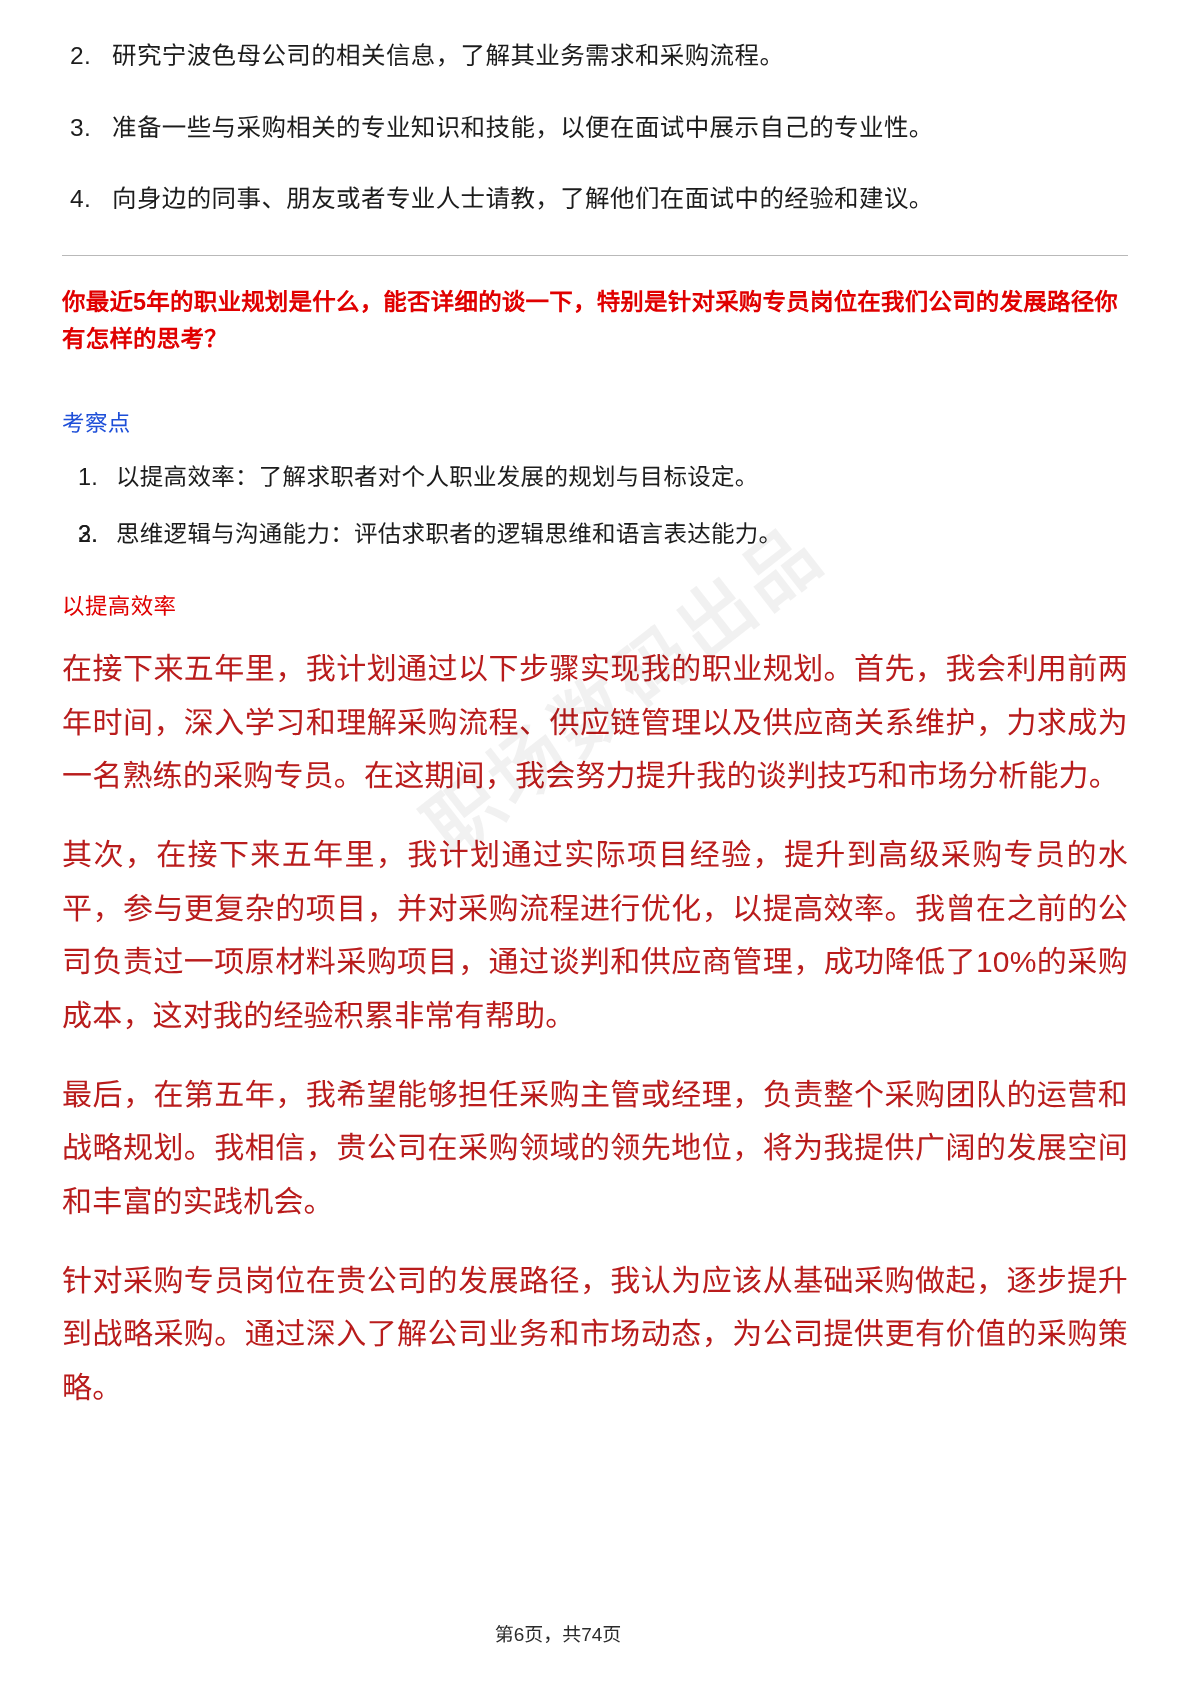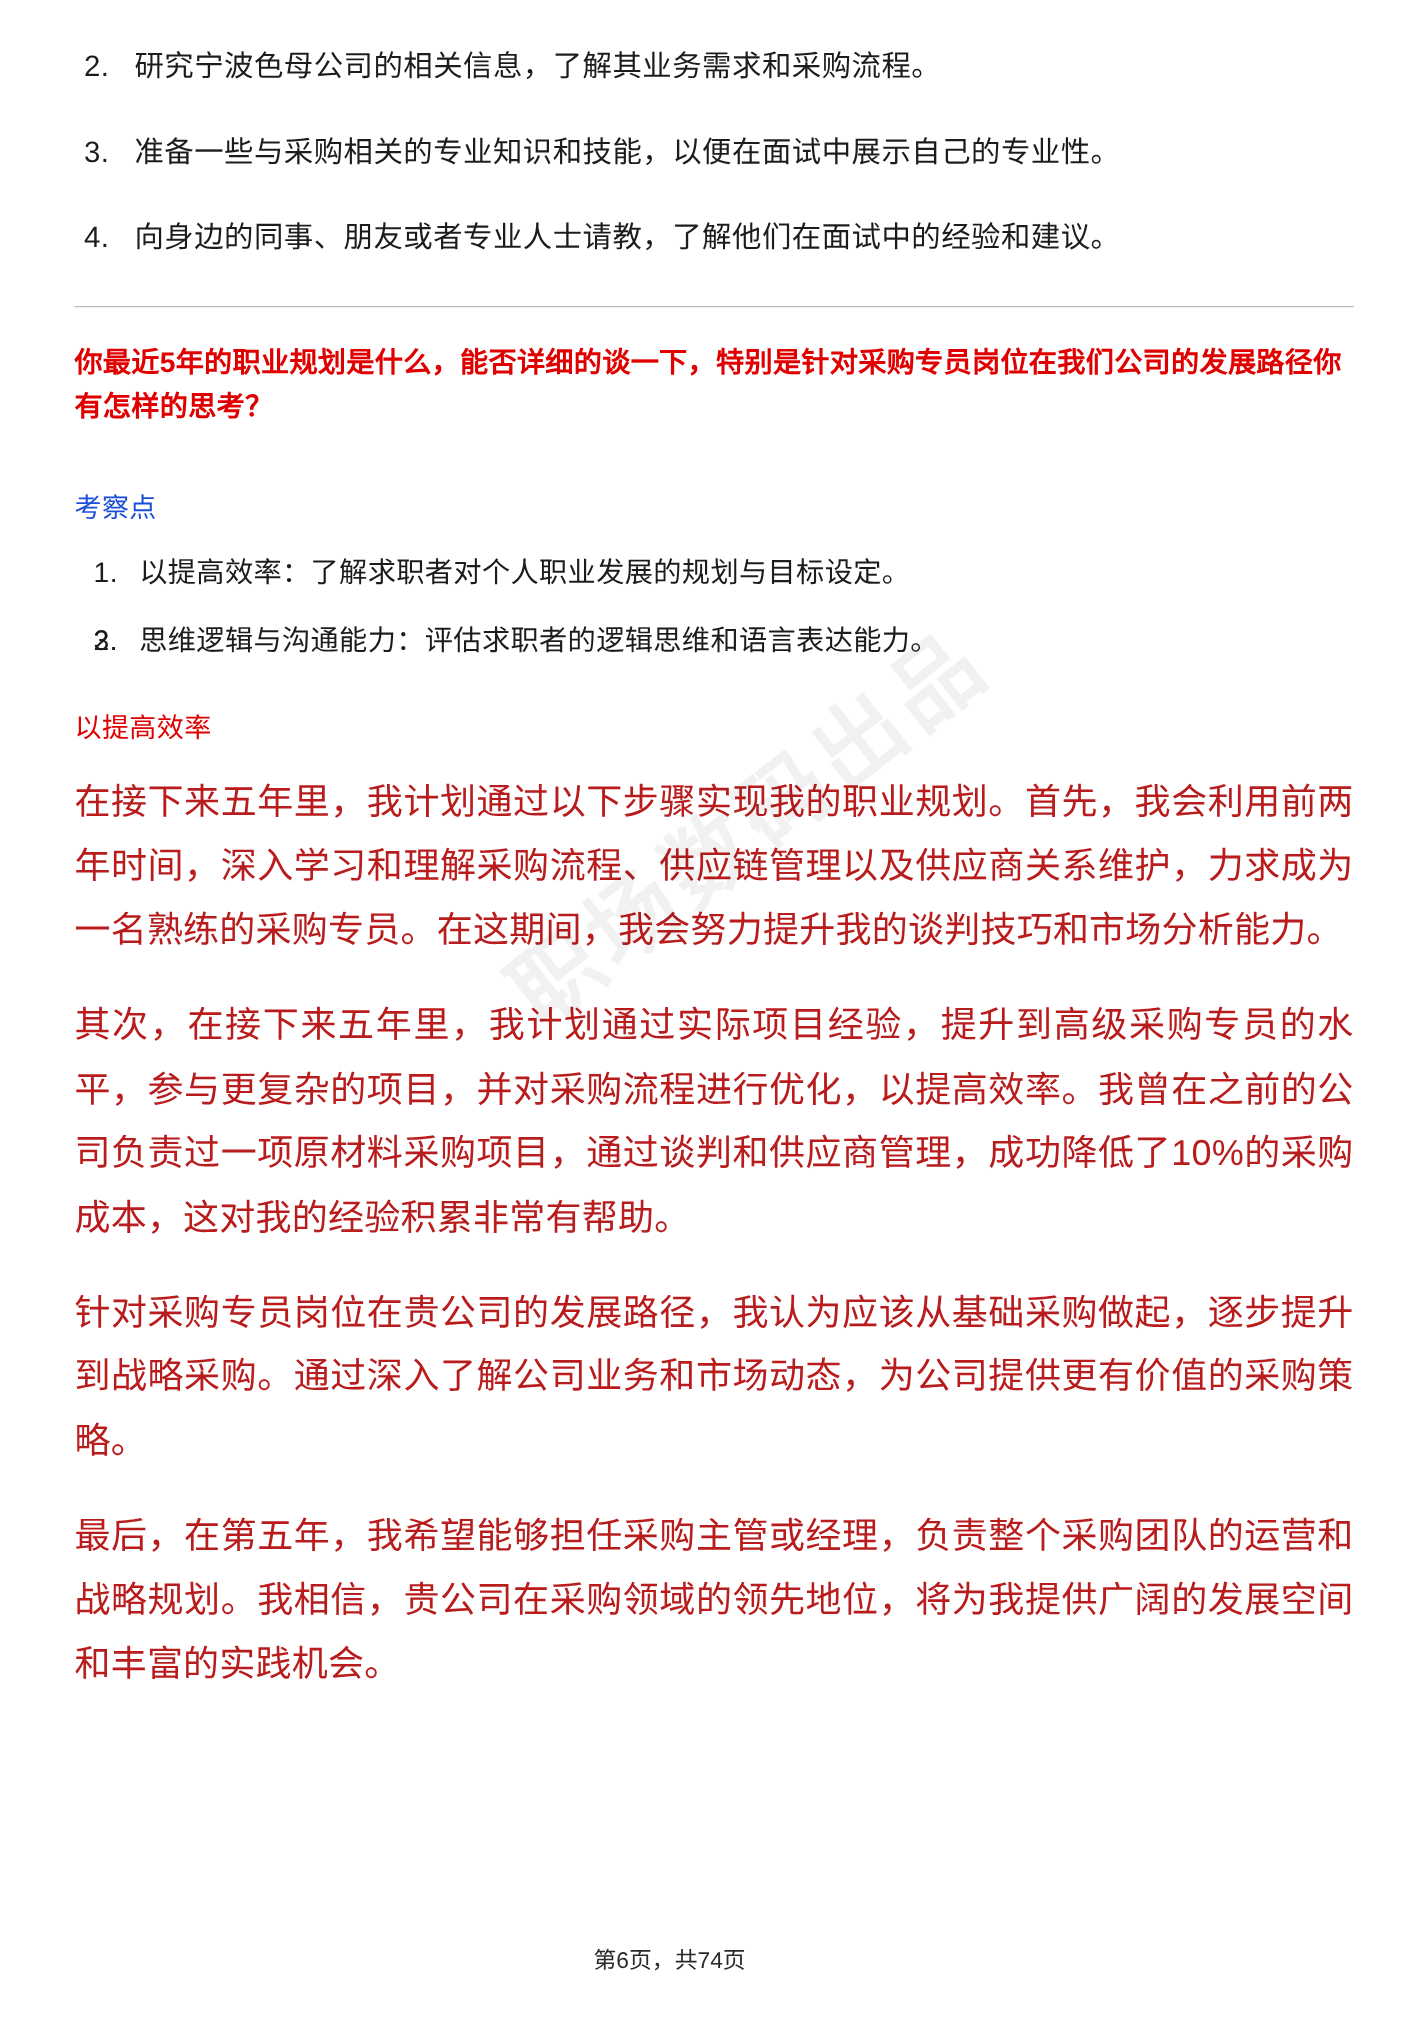--- a/index.html
+++ b/index.html
@@ -182,19 +182,19 @@
       <li>
         <span class="num">3.</span>
         <span>思维逻辑与沟通能力：评估求职者的逻辑思维和语言表达能力。</span>
       </li>
     </ol>
 
     <p class="answer-title">以提高效率</p>
 
     <p class="para">在接下来五年里，我计划通过以下步骤实现我的职业规划。首先，我会利用前两年时间，深入学习和理解采购流程、供应链管理以及供应商关系维护，力求成为一名熟练的采购专员。在这期间，我会努力提升我的谈判技巧和市场分析能力。</p>
     <p class="para">其次，在接下来五年里，我计划通过实际项目经验，提升到高级采购专员的水平，参与更复杂的项目，并对采购流程进行优化，以提高效率。我曾在之前的公司负责过一项原材料采购项目，通过谈判和供应商管理，成功降低了10%的采购成本，这对我的经验积累非常有帮助。</p>
+    <p class="para">最后，在第五年，我希望能够担任采购主管或经理，负责整个采购团队的运营和战略规划。我相信，贵公司在采购领域的领先地位，将为我提供广阔的发展空间和丰富的实践机会。</p>
     <p class="para">针对采购专员岗位在贵公司的发展路径，我认为应该从基础采购做起，逐步提升到战略采购。通过深入了解公司业务和市场动态，为公司提供更有价值的采购策略。</p>
-    <p class="para">最后，在第五年，我希望能够担任采购主管或经理，负责整个采购团队的运营和战略规划。我相信，贵公司在采购领域的领先地位，将为我提供广阔的发展空间和丰富的实践机会。</p>
 
   </div>
 
   <div class="footer">第6页，共74页</div>
 </div>
 
 </body></html>

